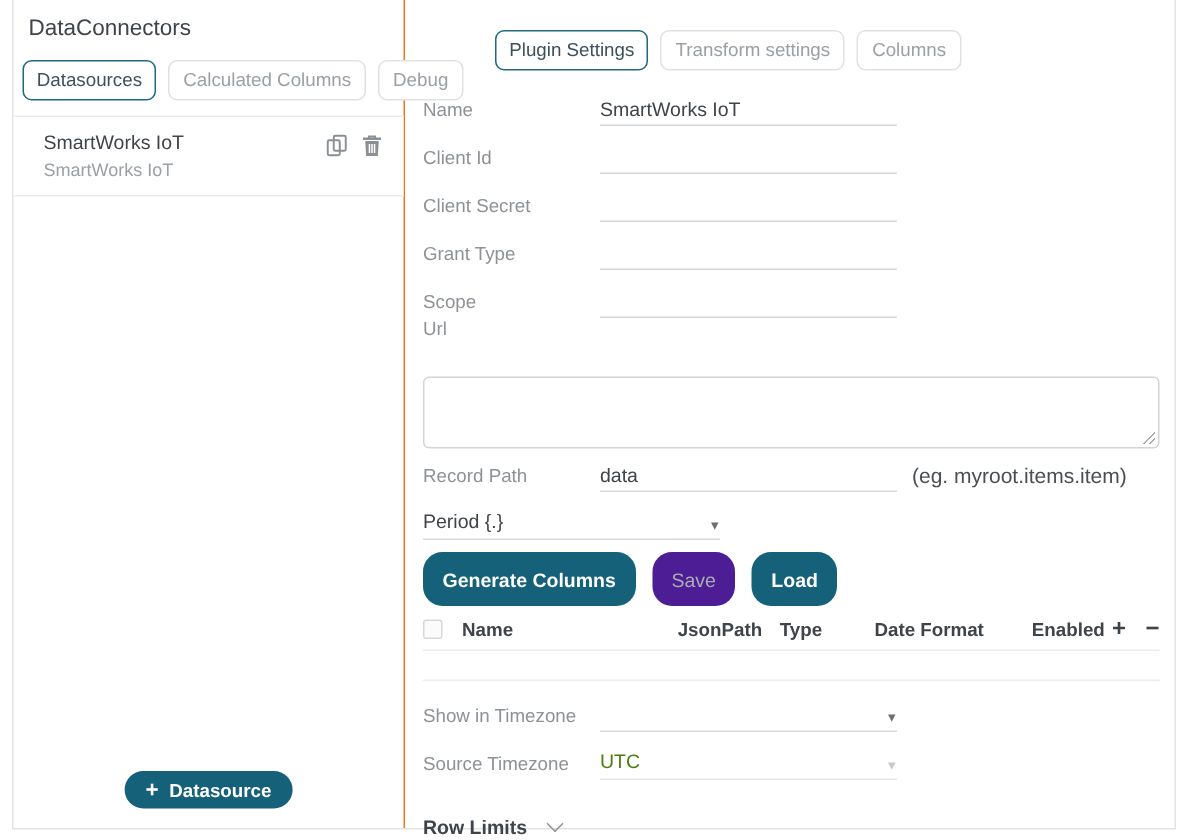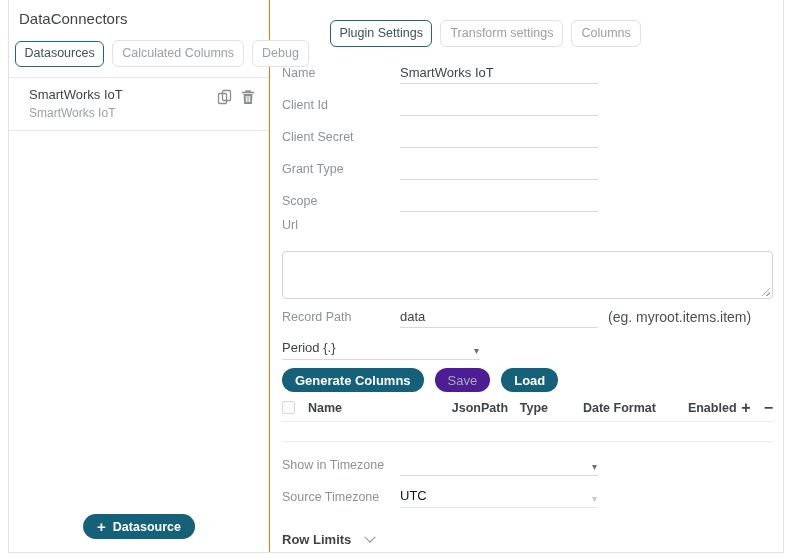--- a/index.html
+++ b/index.html
@@ -7,21 +7,21 @@
   body { position:relative; overflow:hidden; }
 
   .page { position:absolute; left:8px; top:0; width:776px; height:553px;
           border-left:1px solid #e3e3e5; border-right:1px solid #e3e3e5; border-bottom:1px solid #e3e3e5;
           display:flex; background:#fff; }
 
   
   .sidebar { width:261px; border-right:1px solid #f97316; position:relative; flex-shrink:0; }
   .sidebar-title { margin:10px 0 0 10px; font-size:15px; color:#3f444a; }
   .tabs { display:flex; gap:8px; }
-  .sidebar .tabs { margin:13px 0 0 6px;align-items:center; }
+  .sidebar .tabs { margin:13px 0 0 6px; }
   .tab { border:1px solid #e1e1e4; border-radius:6px; padding:5px 9px; font-size:12.5px;
          color:#9aa0a5; background:#fff; white-space:nowrap; cursor:pointer; line-height:1.2; }
   .tab.active { border:1.5px solid #1d6a80; color:#3d515c; padding:4.5px 8.5px; }
 
   .ds-item { margin-top:10px; border-top:1px solid #e9e9eb; border-bottom:1px solid #e9e9eb;
              padding:9px 14px 10px 20px; display:flex; align-items:flex-start; background:#fff; }
   .ds-item-text { flex:1; }
   .ds-item-title { font-size:13px; color:#3f444a; }
   .ds-item-sub { font-size:12px; color:#9aa0a5; margin-top:4px; }
   .ds-item-icons { display:flex; gap:9px; margin-top:2px; }
@@ -39,34 +39,34 @@
 
   .form { margin-top:5px; }
   .frow { display:flex; align-items:flex-end; height:32px; }
   .frow.h28 { height:29px; }
   .frow.h34 { height:34px; }
   .flabel { width:118px; font-size:12.5px; color:#8d9297; padding-bottom:4px; flex-shrink:0; }
   .fvalue { width:198px; border-bottom:1px solid #d6d8da; position:relative; }
   .fvalue input, .fvalue .sel-text { width:100%; border:none; outline:none; font-size:13px;
         color:#3f444a; padding:0 14px 3px 0; background:transparent; font-family:inherit; display:block; height:19px; }
   .fvalue.disabled { border-bottom-color:#e4e6e8; }
-  .fvalue.disabled .sel-text { color:#0f172a; }
+  .fvalue.disabled .sel-text { color:#4d7c0f; }
   .caret { position:absolute; right:1px; bottom:3px; font-size:10px; color:#6a7076; line-height:1; cursor:pointer; }
   .caret.light { color:#c6cacd; }
   .hint { margin-left:10px; font-size:14px; color:#4a4f54; padding-bottom:3px; }
 
-  .url-row { height:24px; display:flex; align-items:flex-end; }
+  .url-row { height:24px; display:flex; }
   .url-box { margin-top:15px; width:491px; height:48px; border:1px solid #d2d4d6; border-radius:4px; position:relative; }
   .url-box textarea { width:100%; height:100%; border:none; outline:none; resize:none; background:transparent; font-family:inherit; }
   .resize-handle { position:absolute; right:2px; bottom:2px; width:9px; height:9px;
       background:repeating-linear-gradient(-45deg, transparent, transparent 2px, #a9adb2 2px, #a9adb2 3px);
       clip-path:polygon(100% 0, 100% 100%, 0 100%); cursor:nwse-resize; }
 
   .btn-row { margin-top:8px; display:flex; gap:11px; align-items:center; }
-  .btn { border:none; border-radius:13px; height:24px; padding:0 13px; font-size:13px; font-weight:bold;
+  .btn { border:none; border-radius:13px; height:36px; padding:0 13px; font-size:13px; font-weight:bold;
          cursor:pointer; font-family:inherit; }
   .btn.primary { background:#156179; color:#fff; }
   .btn.disabled { background:#4c1d95; color:#aaaeb3; font-weight:normal; cursor:default; }
 
   .table-head { margin-top:7px; display:flex; align-items:center; width:491px;
                 font-size:12.5px; font-weight:bold; color:#3f444a; height:17px; }
   .checkbox { width:13px; height:13px; border:1px solid #d6d8da; border-radius:2px; background:#fbfbfb;
               margin-right:13px; cursor:pointer; flex-shrink:0; }
   .col-name { width:148px; } .col-json { width:70px; } .col-type { width:65px; }
   .col-date { width:108px; } .col-enabled { width:55px; }

